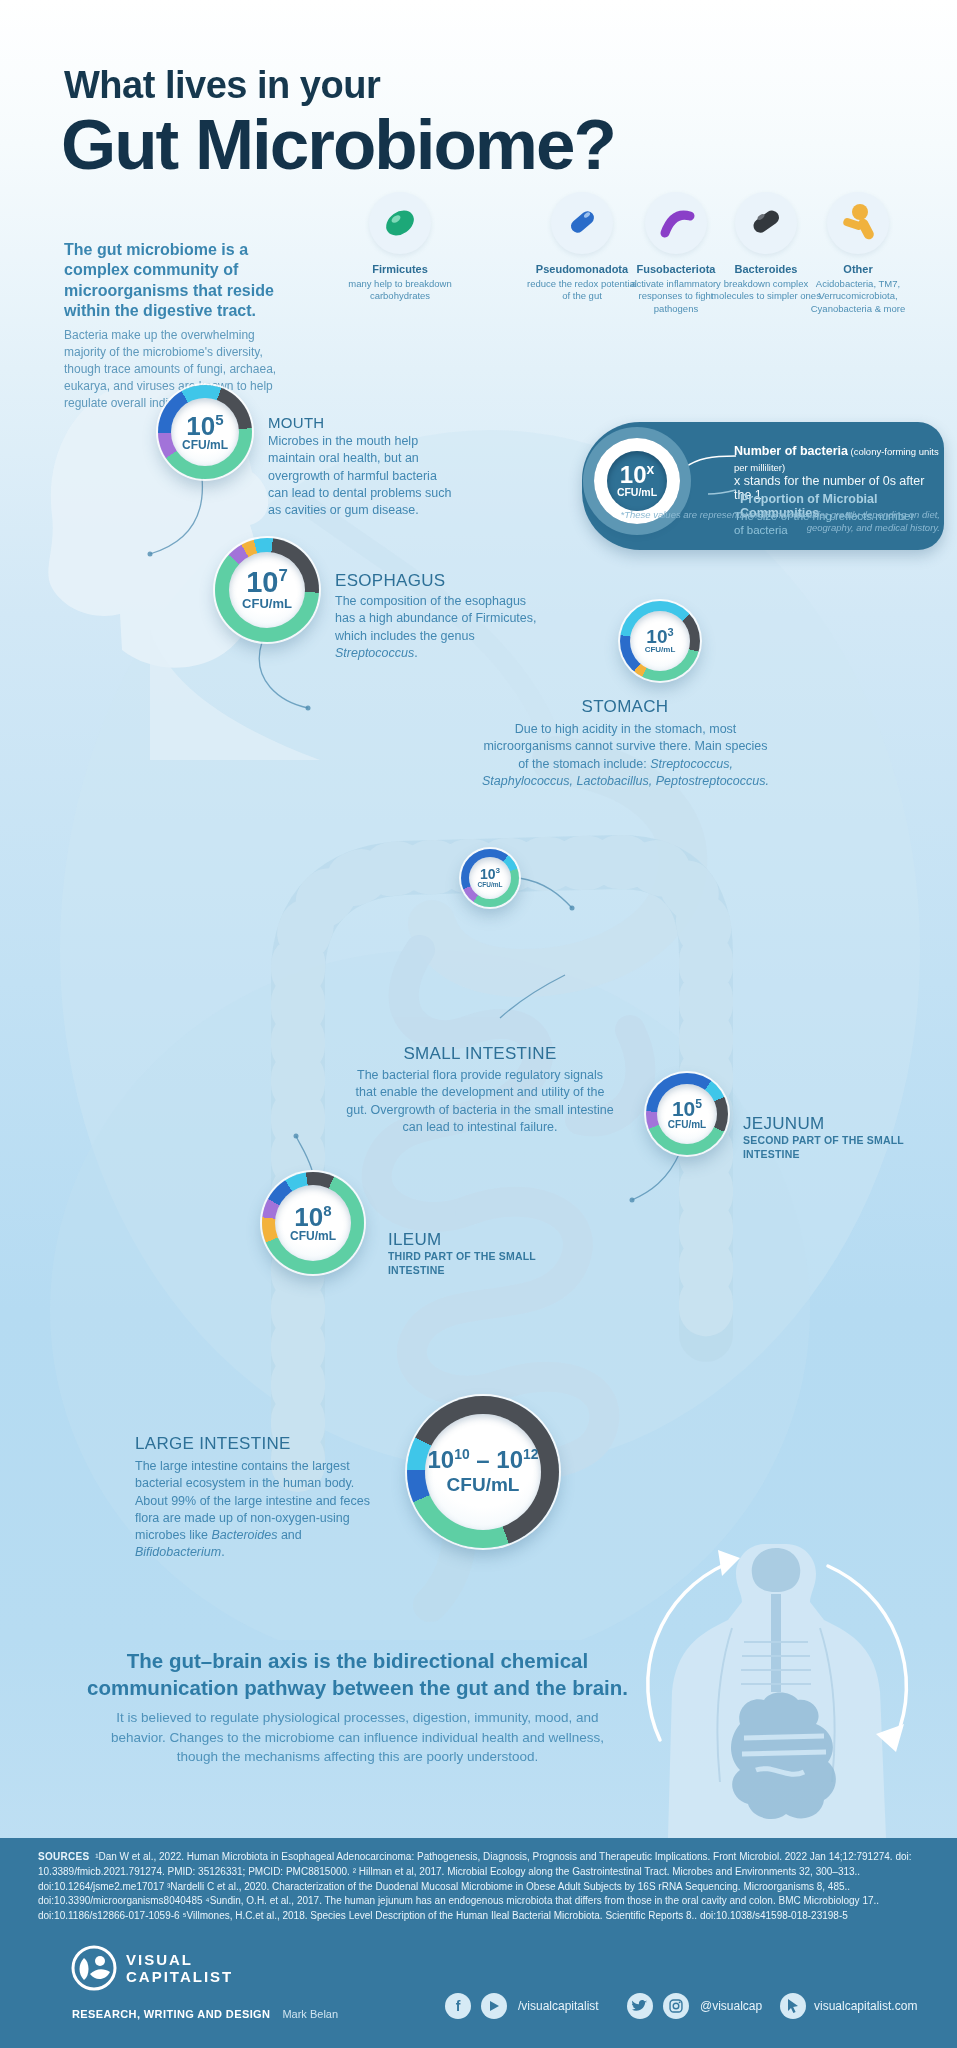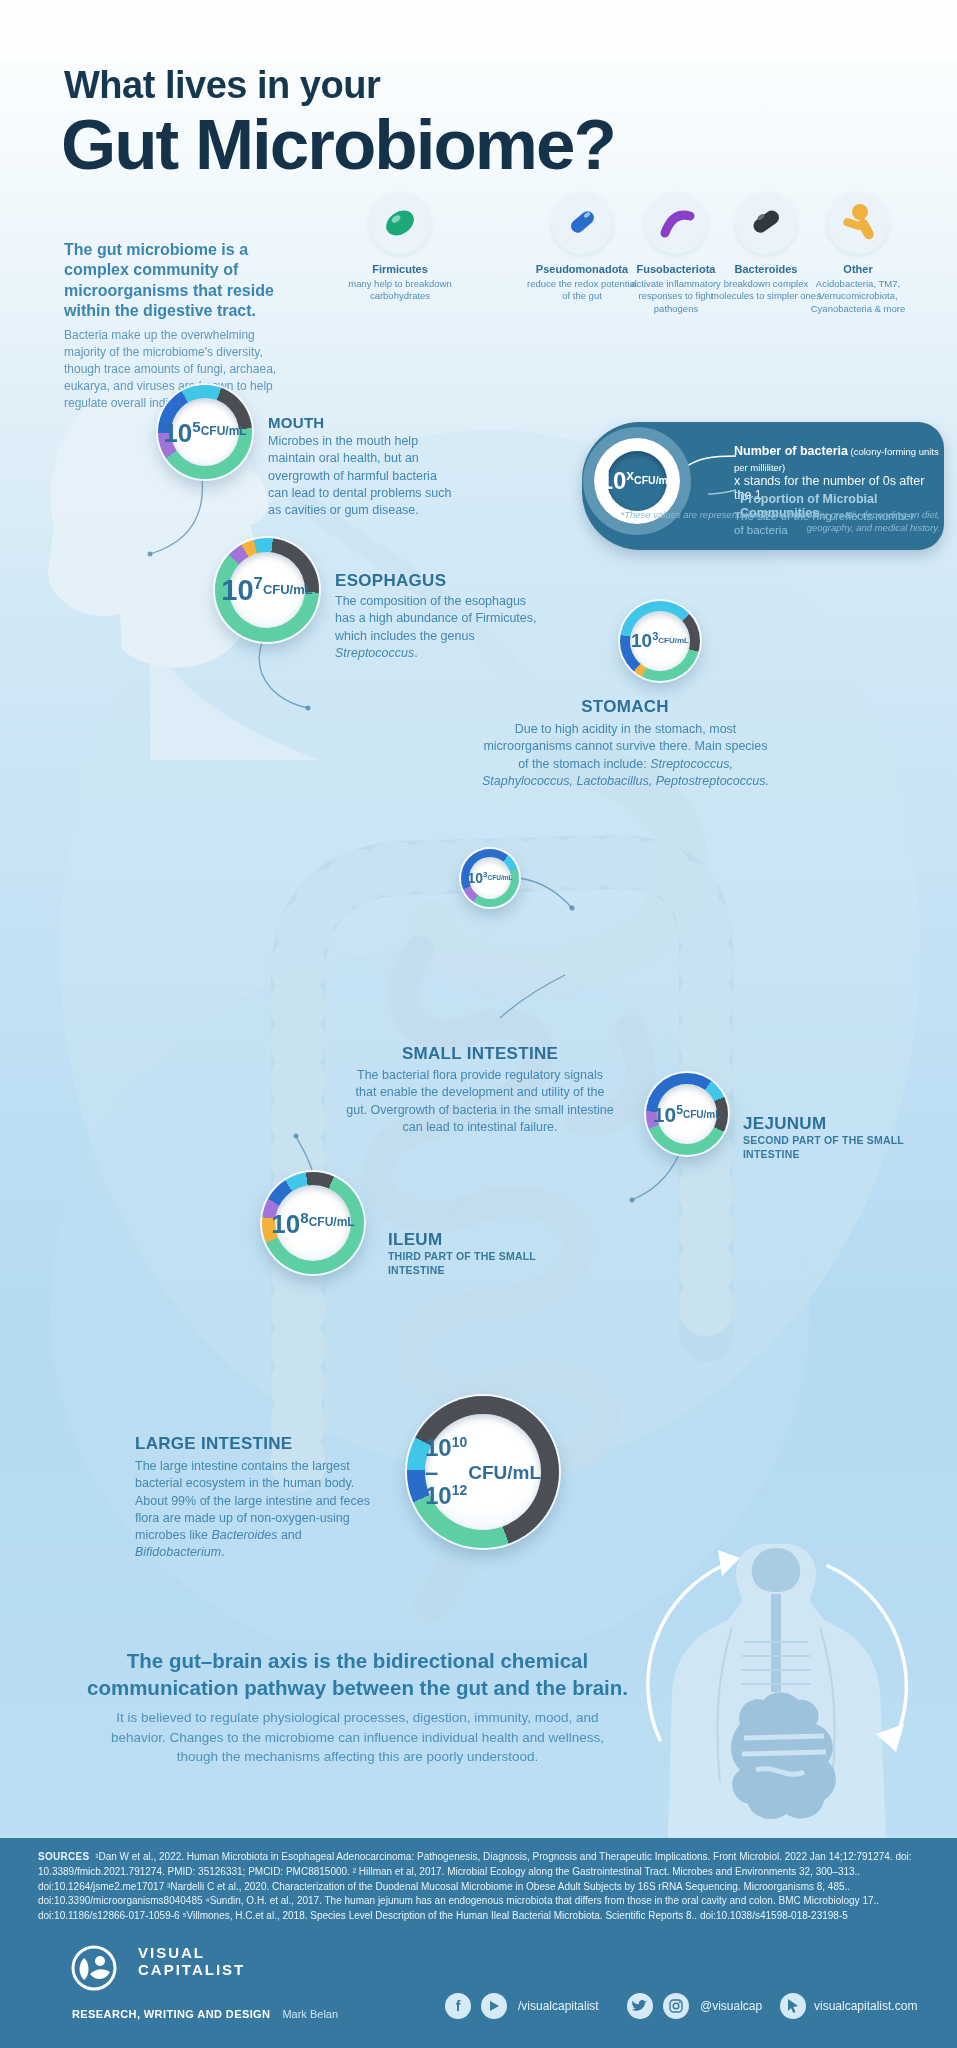--- a/index.html
+++ b/index.html
@@ -23,50 +23,50 @@
   .bac-item{position:absolute;top:192px;width:112px;text-align:center;z-index:2;}
   .bac-icon{width:62px;height:62px;border-radius:50%;background:#eaf3fa;margin:0 auto;display:flex;align-items:center;justify-content:center;box-shadow:0 2px 5px rgba(90,130,160,.12);}
   .bac-name{margin-top:9px;font-size:11px;font-weight:700;color:#2d6e95;}
   .bac-desc{margin-top:3px;font-size:9.5px;color:#4f90b5;line-height:1.3;}
 
   .ring{position:absolute;border-radius:50%;z-index:2;
     box-shadow:0 0 0 2px rgba(255,255,255,.85), 0 8px 16px rgba(43,92,128,.28);}
   .ring-core{position:absolute;inset:var(--t);border-radius:50%;
     background:radial-gradient(circle at 50% 35%, #ffffff 55%, #eaf4fa);
     box-shadow:inset 0 3px 7px rgba(60,100,135,.3);
-    display:flex;flex-direction:row;align-items:center;justify-content:center;}
+    display:flex;flex-direction:column;align-items:center;justify-content:center;}
   .rv{font-weight:800;color:#2d6f99;line-height:1;}
   .rv sup{font-size:58%;}
   .ru{font-weight:700;color:#2d6f99;line-height:1.1;}
   .ring.legend-ring{box-shadow:0 0 0 11px #5d97b4, 0 6px 12px rgba(10,50,80,.3);}
   .ring.legend-ring .ring-core{background:#2f7195;box-shadow:inset 0 3px 6px rgba(0,30,55,.4);}
   .ring.legend-ring .rv,.ring.legend-ring .ru{color:#ffffff;text-align:center;}
 
-  .sec-heading{font-weight:700;color:#2d7097;font-size:15px;letter-spacing:.3px;}
+  .sec-heading{font-weight:400;color:#2d7097;font-size:15px;letter-spacing:.3px;}
   .sec-heading.big{font-size:17px;}
   .sec-body{font-size:12.5px;color:#4288b2;line-height:1.38;}
   .sec-sub{font-size:10.5px;font-weight:700;color:#35799f;line-height:1.3;letter-spacing:.2px;}
   .it{font-style:italic;}
 
   .legend-box{left:582px;top:378px;width:362px;height:128px;background:#2f7195;
     border-radius:58px 26px 26px 58px;box-shadow:0 6px 14px rgba(30,80,115,.25);z-index:2;margin-top:44px;}
   .lb-t1{position:absolute;left:152px;top:22px;font-size:12.5px;font-weight:700;color:#ffffff;width:205px;line-height:1.25;}
   .lb-t1 .small{font-weight:400;font-size:9.5px;}
   .lb-t2{position:absolute;left:152px;top:52px;font-size:12.5px;color:#f2f9fc;width:210px;}
   .lb-t3{position:absolute;left:158px;top:70px;font-size:12.5px;font-weight:700;color:#a9d0e2;width:210px;}
   .lb-t4{position:absolute;left:152px;top:87px;font-size:11.5px;color:#8fc2d9;width:190px;line-height:1.25;}
   .footnote{left:610px;top:508px;width:330px;text-align:right;font-size:9.5px;font-style:italic;color:#8cb9d2;line-height:1.4;z-index:2;}
 
   .gutbrain-h{left:70px;top:1648px;width:575px;text-align:center;font-size:20.5px;font-weight:700;color:#2e7ba6;line-height:1.3;z-index:2;}
   .gutbrain-b{left:95px;top:1708px;width:525px;text-align:center;font-size:13.5px;color:#4e92ba;line-height:1.45;z-index:2;}
 
   .footer{left:0;top:1838px;width:957px;height:210px;background:#36789f;z-index:3;}
   .sources{position:absolute;left:38px;top:12px;width:888px;font-size:10px;color:#e8f4fb;line-height:1.48;}
   .sources b{letter-spacing:.3px;}
-  .brand{position:absolute;left:70px;top:106px;display:flex;align-items:flex-start;gap:12px;}
+  .brand{position:absolute;left:70px;top:106px;display:flex;align-items:center;}
   .brand-name{margin-left:8px;color:#ffffff;font-weight:700;font-size:15px;letter-spacing:2px;line-height:1.15;}
   .credit{position:absolute;left:72px;top:170px;font-size:11px;color:#ffffff;font-weight:700;letter-spacing:.4px;}
   .credit .name{font-weight:400;color:#cfe4f0;margin-left:12px;letter-spacing:0;}
   .soc{position:absolute;top:155px;width:26px;height:26px;border-radius:50%;background:#d6eaf5;display:flex;align-items:center;justify-content:center;color:#36789f;font-weight:800;font-size:14px;}
   .soc-label{position:absolute;top:161px;font-size:12px;color:#e8f4fb;}
 </style>
 </head>
 <body>
 
 <div class="poster">

